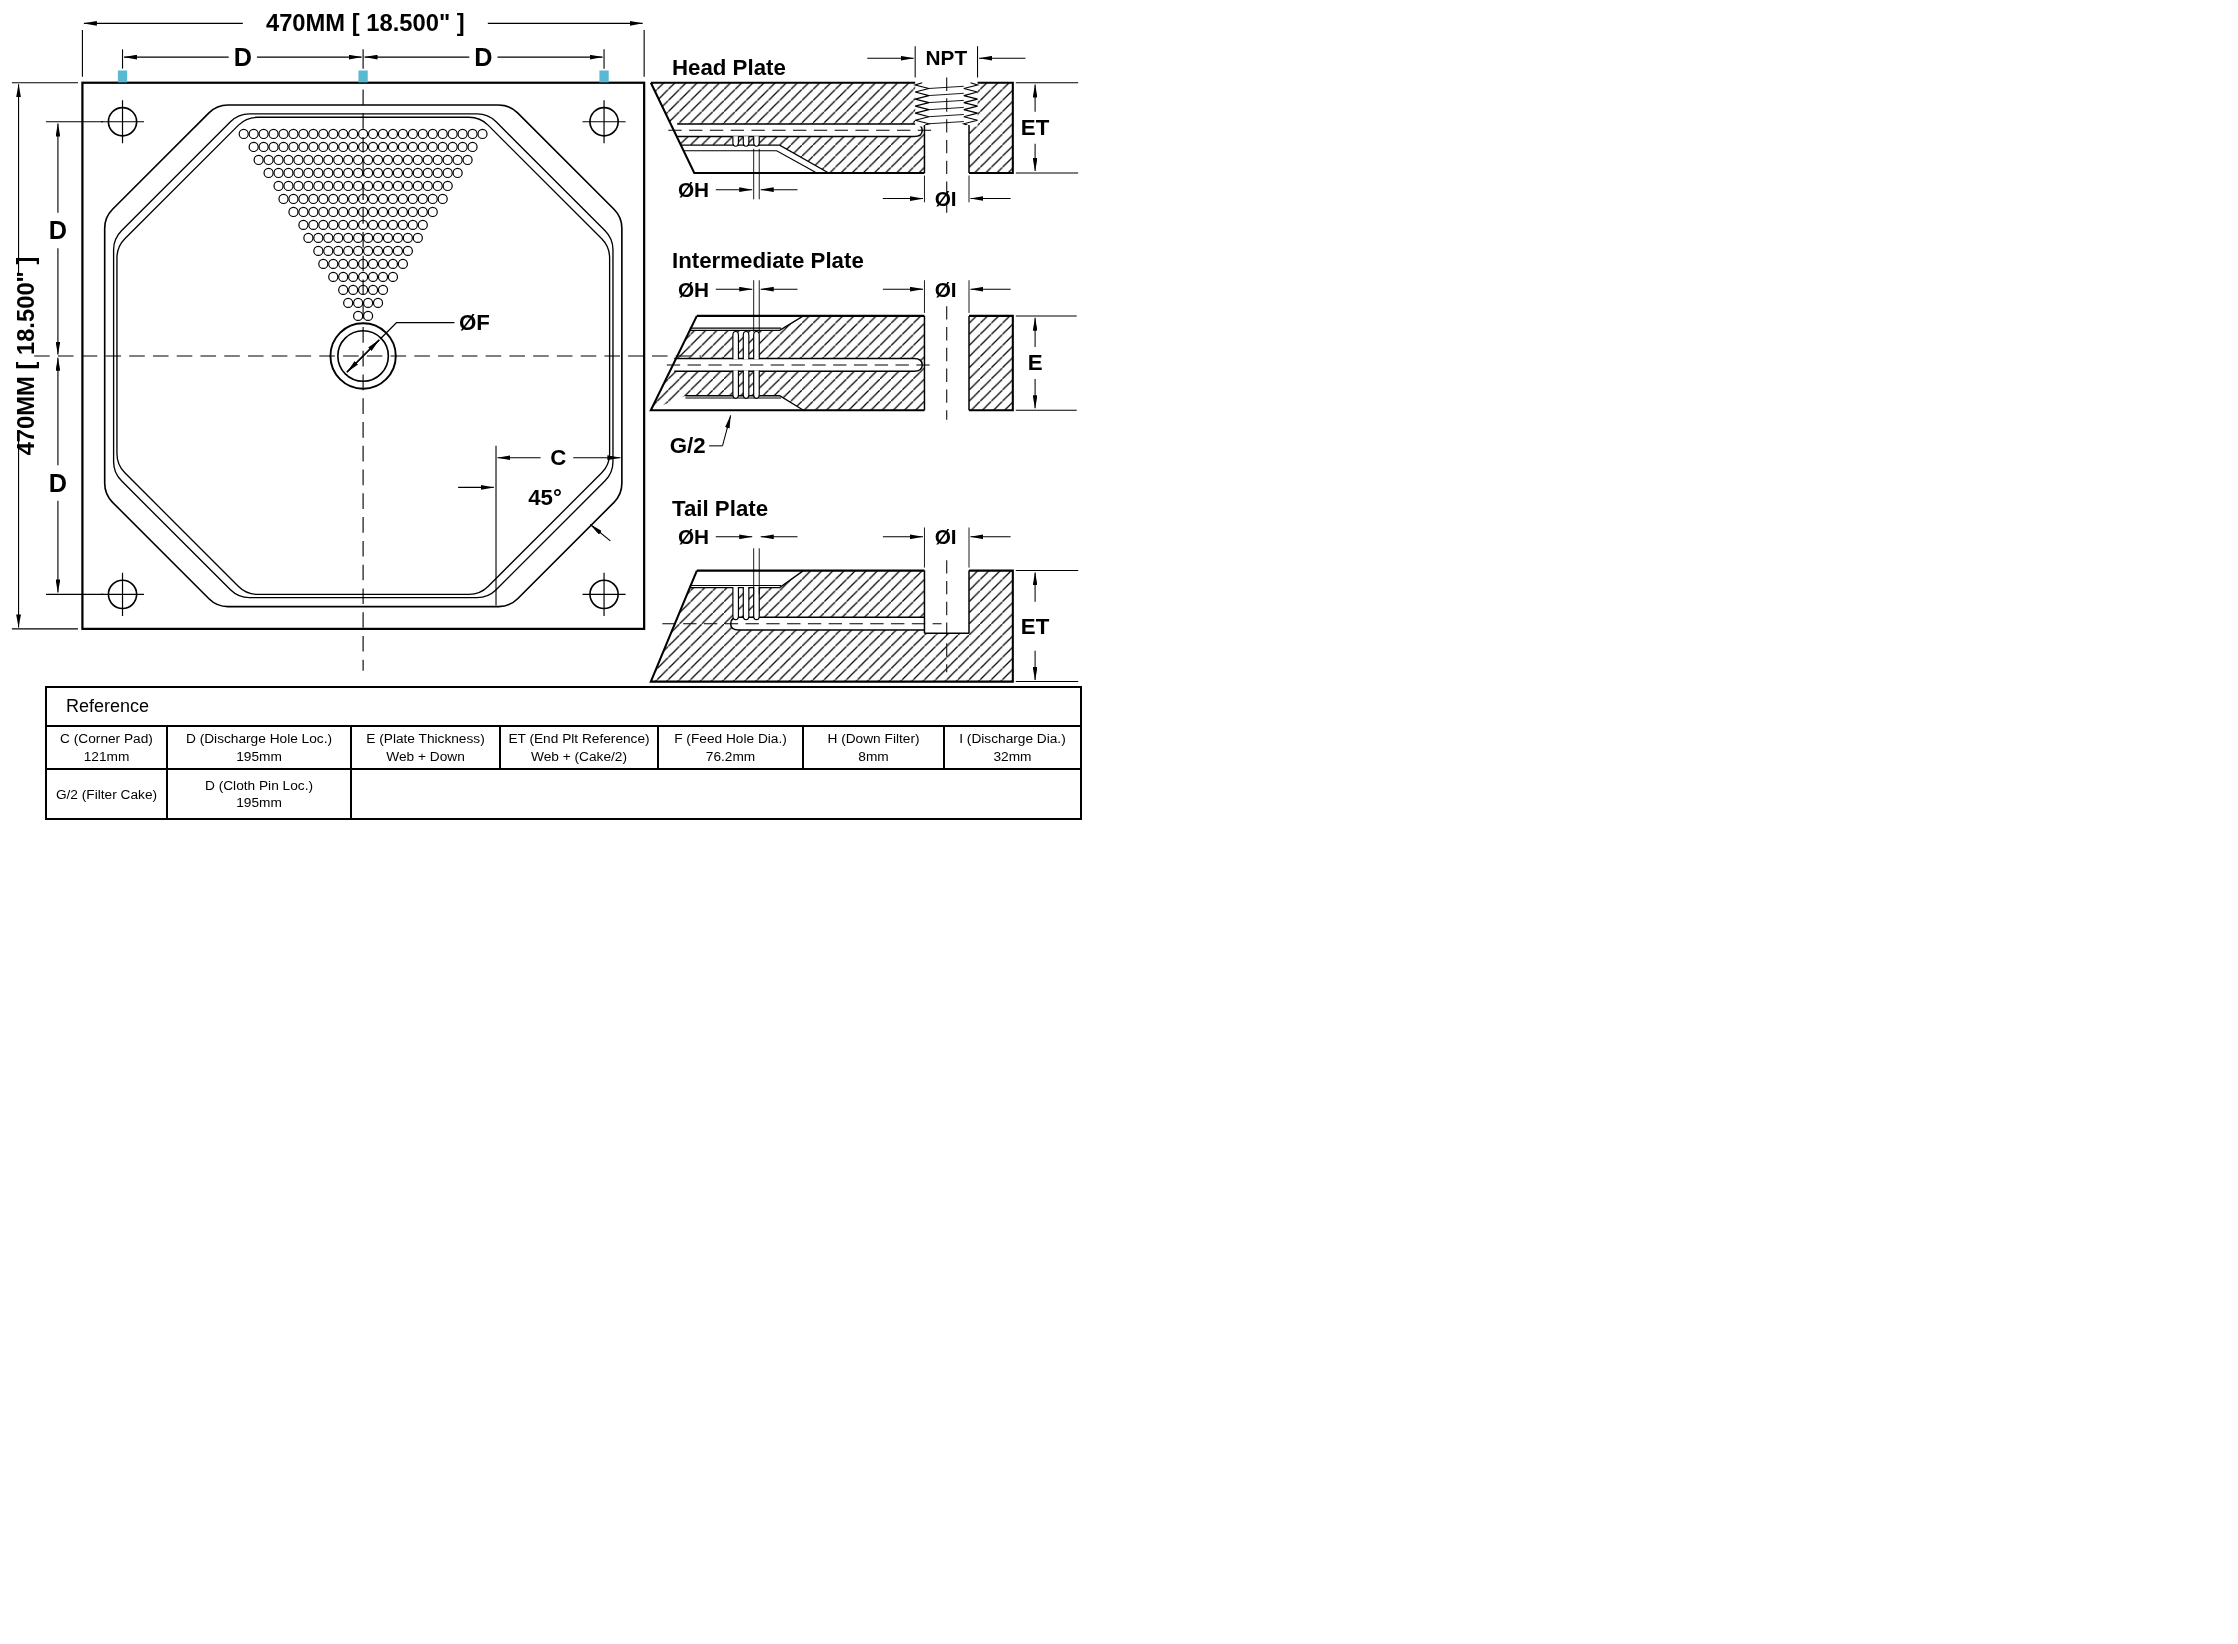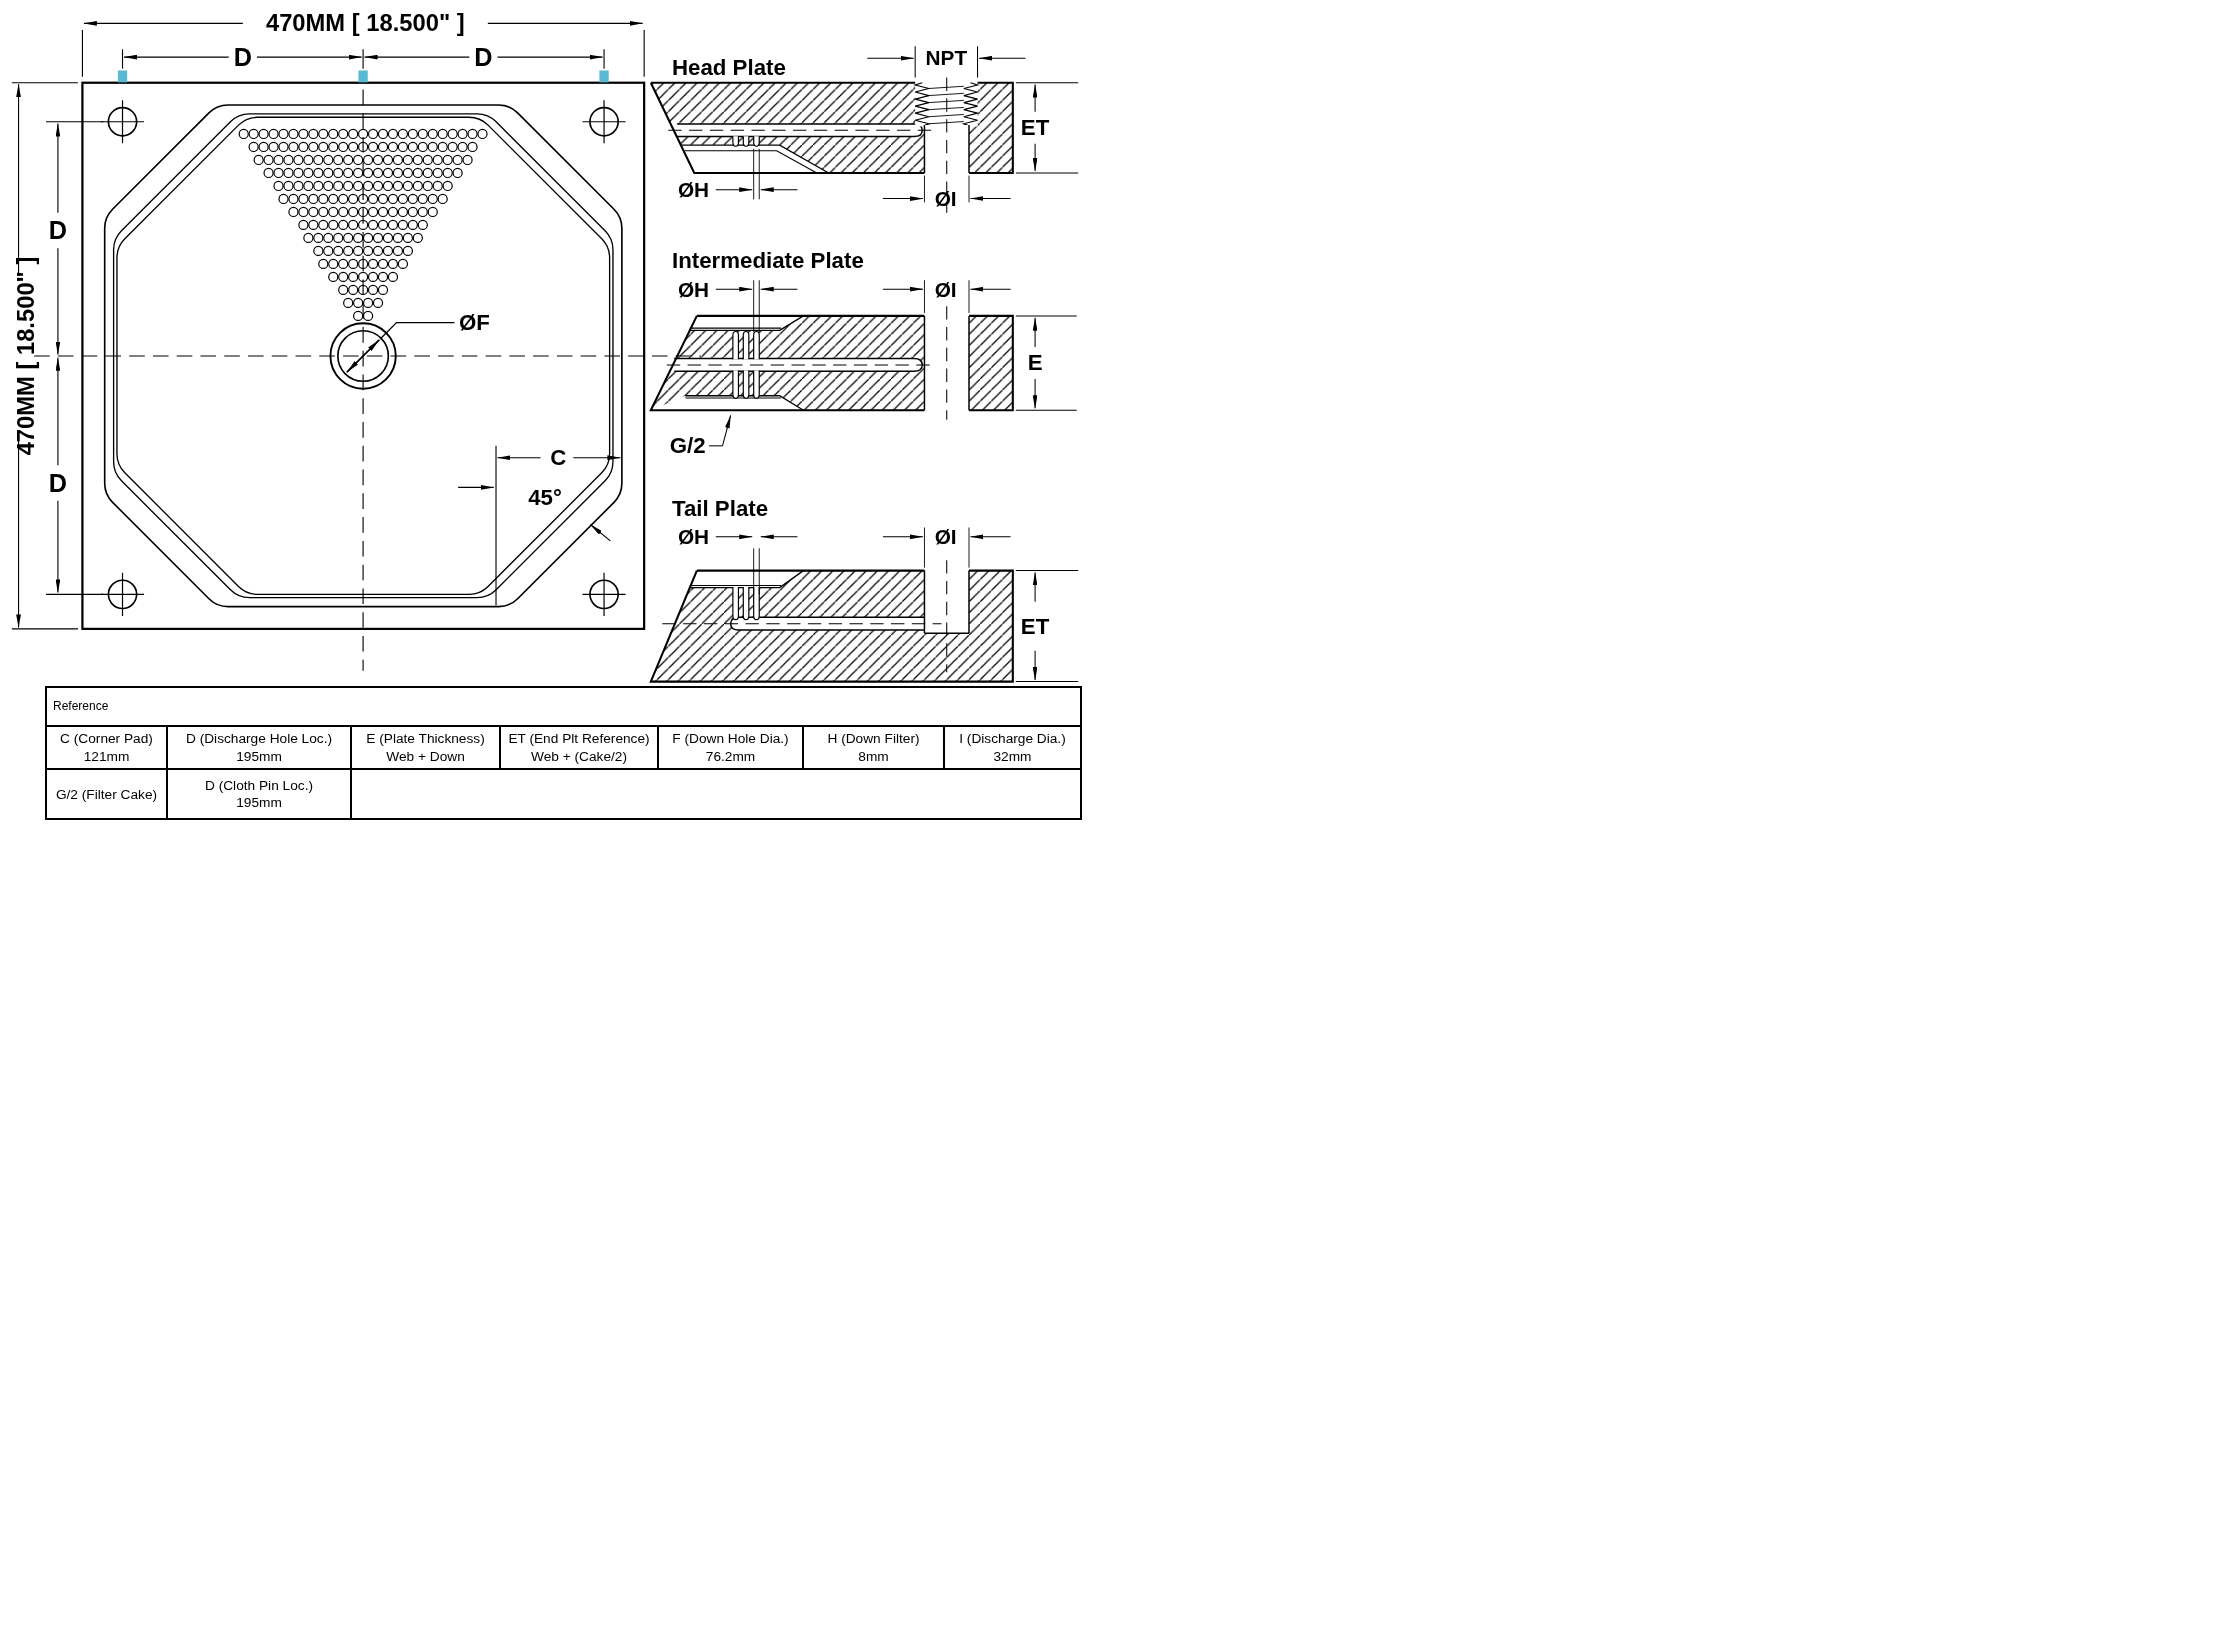--- a/index.html
+++ b/index.html
@@ -7,21 +7,21 @@
   #stage{position:relative;width:1119px;height:822px;background:#fff;overflow:hidden;}
   #draw{position:absolute;left:0;top:0;}
   svg text{fill:#000;}
   .dimtxt{font-weight:bold;}
   .title{font-weight:bold;font-size:30px;}
   
   #reftable{position:absolute;left:45px;top:686px;width:1035px;height:134px;
             border-collapse:collapse;table-layout:fixed;background:#fff;}
   #reftable td{border:2.2px solid #000;text-align:center;vertical-align:middle;
                font-size:13.7px;line-height:1.25;padding:0 1.5px;color:#000;}
-  #reftable td.hdr{text-align:left;font-size:12px;padding-left:6px;}
+  #reftable td.hdr{text-align:left;font-size:18px;padding-left:19px;}
   #reftable .lbl,#reftable .val{display:block;}
 </style>
 </head>
 <body>
 
 <div id="stage">
 <svg id="draw" width="1119" height="686" viewBox="0 0 1507 923">
   <defs>
     <marker id="ar" viewBox="0 0 18 6.4" markerWidth="18" markerHeight="6.4" refX="17.5" refY="3.2" orient="auto" markerUnits="userSpaceOnUse">
       <path d="M0,0 L18,3.2 L0,6.4 Z" fill="#000"></path>
@@ -507,21 +507,21 @@
           </td>
     <td>
             <span class="lbl">E (Plate Thickness)</span>
             <span class="val">Web + Down</span>
           </td>
     <td>
             <span class="lbl">ET (End Plt Reference)</span>
             <span class="val">Web + (Cake/2)</span>
           </td>
     <td>
-            <span class="lbl">F (Down Hole Dia.)</span>
+            <span class="lbl">F (Feed Hole Dia.)</span>
             <span class="val">76.2mm</span>
           </td>
     <td>
             <span class="lbl">H (Down Filter)</span>
             <span class="val">8mm</span>
           </td>
     <td>
             <span class="lbl">I (Discharge Dia.)</span>
             <span class="val">32mm</span>
           </td>

